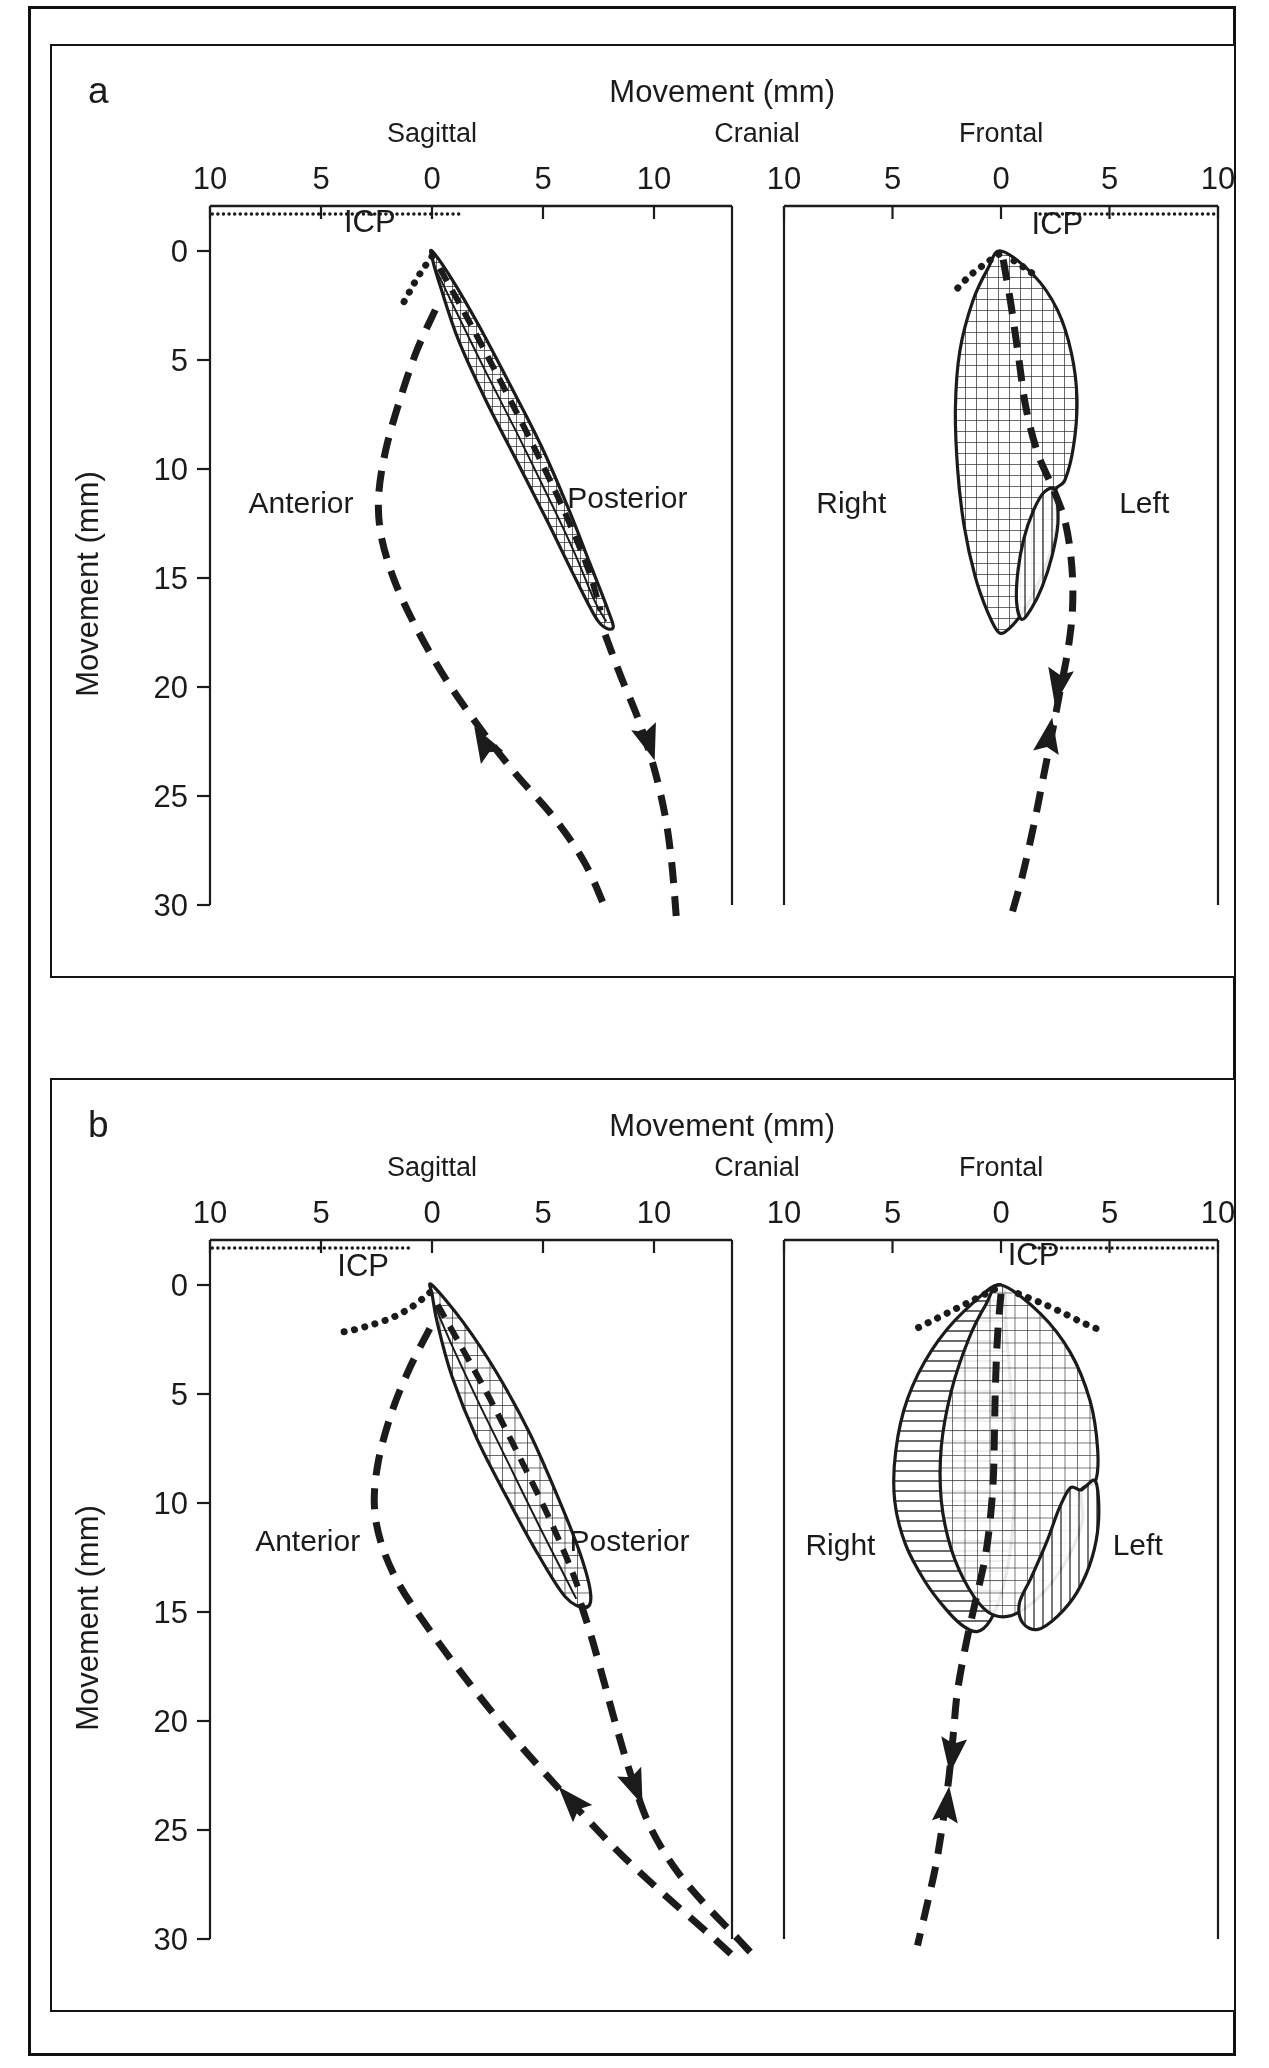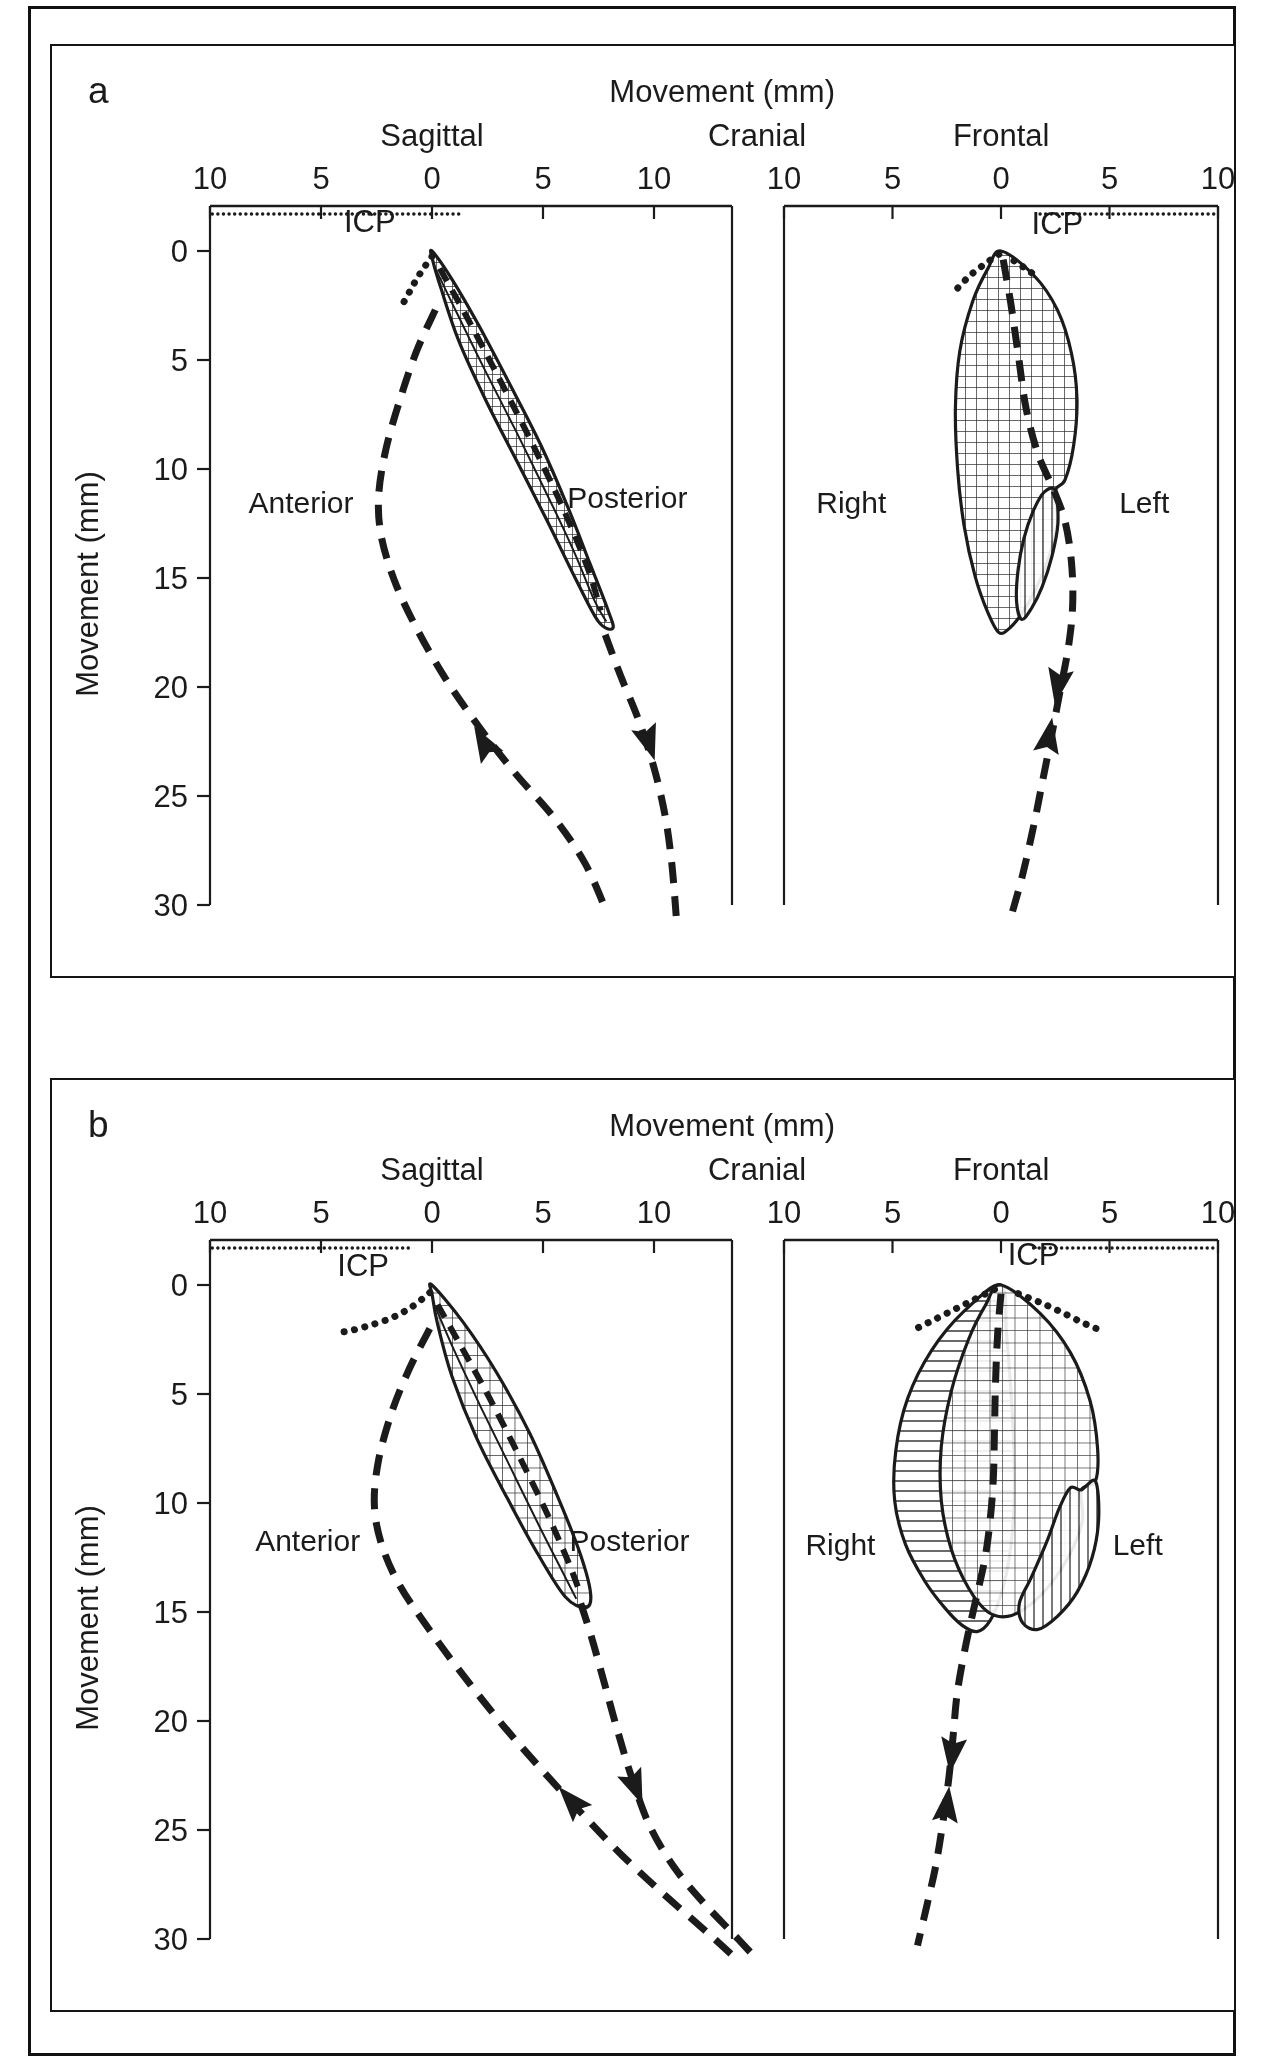--- a/index.html
+++ b/index.html
@@ -8,21 +8,21 @@
   .outer-border{position:absolute;left:28px;top:6px;width:1208px;height:2050px;
         border:3px solid #111;box-sizing:border-box;}
   .panel{position:absolute;left:50px;width:1182px;height:930px;background:#fff;
         border:2.5px solid #141414;box-sizing:content-box;}
   #panel-a{top:44px;} #panel-b{top:1078px;}
   .panel svg{position:absolute;left:0;top:0;}
   .panel-letter{position:absolute;left:36px;top:24px;font-size:37px;}
   .title{position:absolute;left:56.7%;top:28px;transform:translateX(-50%);
         font-size:31px;white-space:nowrap;}
   .plane-label{position:absolute;top:72px;transform:translateX(-50%);
-        font-size:31px;white-space:nowrap;text-align:right;}
+        font-size:27px;white-space:nowrap;text-align:right;}
   .pl-sag{left:32.15%;} .pl-mid{left:59.65%;} .pl-fro{left:80.3%;}
   .ylabel{position:absolute;left:36px;top:538px;
         transform:translate(-50%,-50%) rotate(-90deg);
         font-size:31px;white-space:nowrap;}
 </style>
 </head>
 <body>
 
 <div class="page">
   <div class="outer-border"></div>

